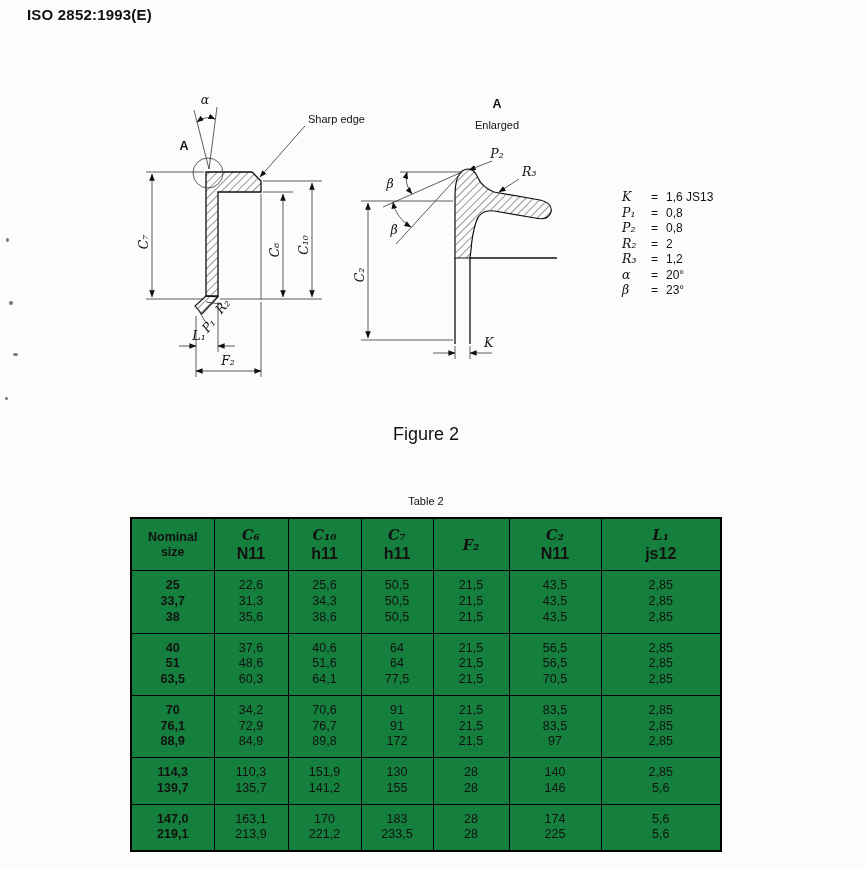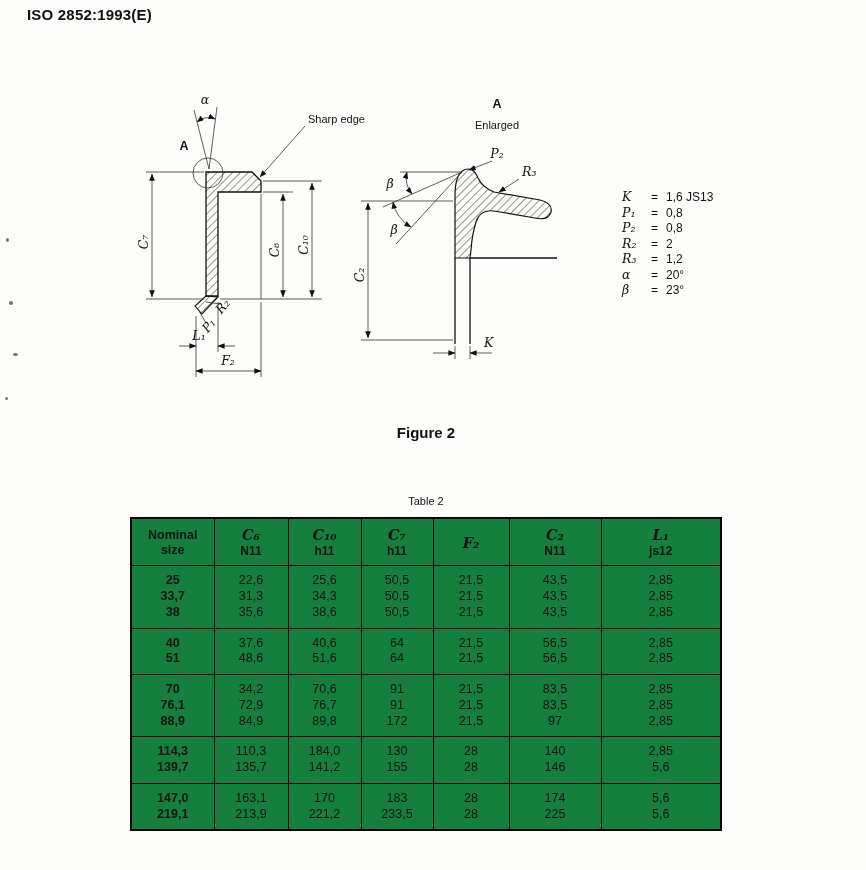--- a/index.html
+++ b/index.html
@@ -7,34 +7,34 @@
        font-family:"Liberation Sans",sans-serif;color:#111;overflow:hidden}
   .doc-header{position:absolute;left:27px;top:6px;font-size:15px;font-weight:bold;letter-spacing:.2px}
   .drawing{position:absolute;left:0;top:88px}
   svg text{font-family:"Liberation Sans",sans-serif;font-size:12px;fill:#111}
   svg .small{font-size:11px}
   svg .bold{font-weight:bold;font-size:12.5px}
   svg .it{font-family:"DejaVu Serif","Liberation Serif",serif;font-style:italic;font-size:12.5px}
   .oline{stroke:#111;stroke-width:1.3;fill:none}
   .tline{stroke:#333;stroke-width:.8;fill:none}
   .dim{stroke:#333;stroke-width:.8;fill:none}
-  .fig-caption{position:absolute;left:0;top:424px;width:852px;text-align:center;font-weight:bold;font-size:15px}
+  .fig-caption{position:absolute;left:0;top:424px;width:852px;text-align:center;font-weight:normal;font-size:18px}
   .tbl-caption{position:absolute;left:0;top:495px;width:852px;text-align:center;font-weight:normal;font-size:11px}
   .dim-table{position:absolute;left:130px;top:517px;width:591px;table-layout:fixed;
              border-collapse:collapse;border:2.4px solid #000;background:#15803d}
   .dim-table th,.dim-table td{border-left:1.1px solid #000;border-right:1.1px solid #000;
              text-align:center;vertical-align:middle;padding:0 2px;font-size:12.5px;line-height:1.26}
   .dim-table thead tr{border-bottom:1.8px solid #000}
   .dim-table thead th{padding-top:7px;padding-bottom:6px}
   .dim-table tbody{border-top:1.8px solid #000}
   .dim-table tbody tr:first-child td{padding-top:7px}
   .dim-table tbody tr:last-child td{padding-bottom:7px}
   .dim-table td:first-child{font-weight:bold}
   .h-sym{font-family:"DejaVu Serif","Liberation Serif",serif;font-style:italic;font-size:14.5px}
-  .h-tol{font-size:12px}
+  .h-tol{font-size:16px}
   .h-bold{font-weight:bold;font-size:12.5px;line-height:1.2}
   .speck{position:absolute;background:#444;border-radius:50%;opacity:.75}
 </style>
 </head>
 <body>
 
 <div class="doc-header">ISO 2852:1993(E)</div>
 
 <svg class="drawing" width="866" height="332" viewBox="0 88 866 332">
   <defs>
@@ -257,20 +257,29 @@
       </tr>
       <tr>
         <td>51</td>
         <td>48,6</td>
         <td>51,6</td>
         <td>64</td>
         <td>21,5</td>
         <td>56,5</td>
         <td>2,85</td>
       </tr>
+      <tr>
+        <td>63,5</td>
+        <td>60,3</td>
+        <td>64,1</td>
+        <td>77,5</td>
+        <td>21,5</td>
+        <td>70,5</td>
+        <td>2,85</td>
+      </tr>
     </tbody>
     <tbody>
       <tr>
         <td>70</td>
         <td>34,2</td>
         <td>70,6</td>
         <td>91</td>
         <td>21,5</td>
         <td>83,5</td>
         <td>2,85</td>
@@ -291,21 +300,21 @@
         <td>172</td>
         <td>21,5</td>
         <td>97</td>
         <td>2,85</td>
       </tr>
     </tbody>
     <tbody>
       <tr>
         <td>114,3</td>
         <td>110,3</td>
-        <td>184,0</td>
+        <td>151,9</td>
         <td>130</td>
         <td>28</td>
         <td>140</td>
         <td>2,85</td>
       </tr>
       <tr>
         <td>139,7</td>
         <td>135,7</td>
         <td>141,2</td>
         <td>155</td>

